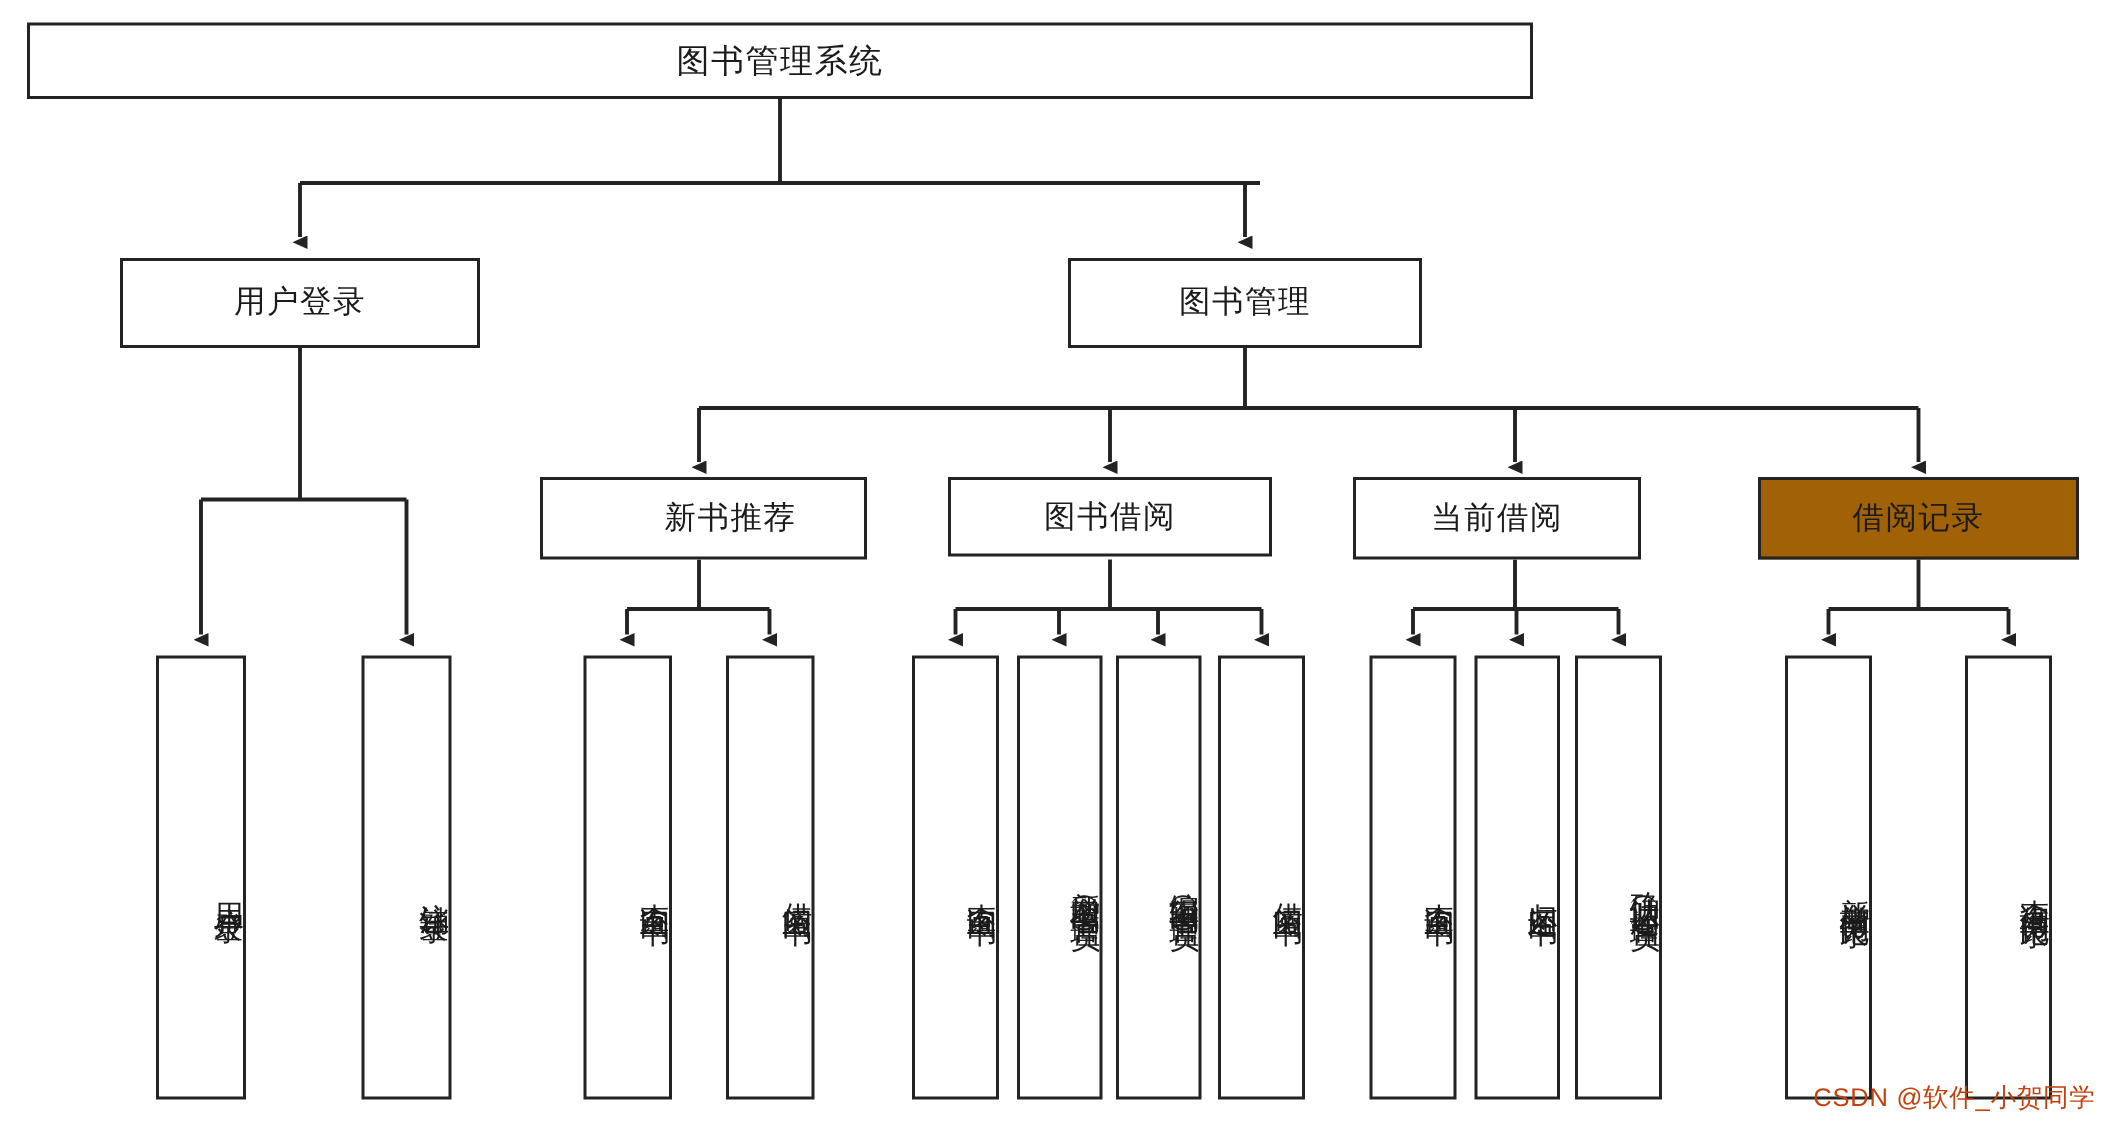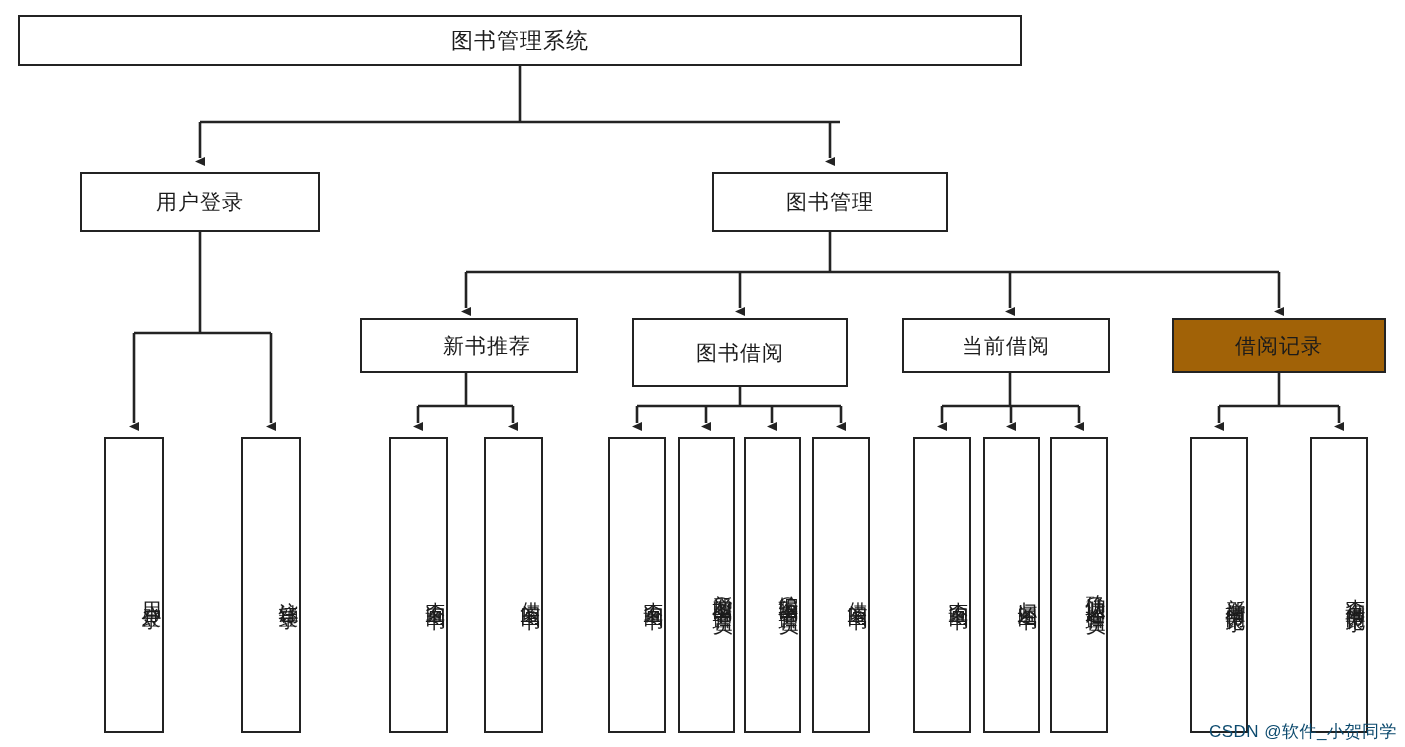--- a/index.html
+++ b/index.html
@@ -123,33 +123,33 @@
       <path d="M 1339,406 L 1339,423" marker-end="url(#arrowhead)"></path>
     </g>
   </svg>
 
   <div class="node node-root" style="left: 18px; top: 15px; width: 1004px; height: 51px; border-color: rgb(35, 35, 35); background: rgb(255, 255, 255); color: rgb(27, 27, 27);">图书管理系统</div>
 
   <div class="node node-h" style="left: 80px; top: 172px; width: 240px; height: 60px; border-color: rgb(35, 35, 35); background: rgb(255, 255, 255); color: rgb(27, 27, 27);">用户登录</div>
   <div class="node node-h" style="left: 712px; top: 172px; width: 236px; height: 60px; border-color: rgb(35, 35, 35); background: rgb(255, 255, 255); color: rgb(27, 27, 27); text-align: center;">图书管理</div>
 
   <div class="node node-h" style="left: 360px; top: 318px; width: 218px; height: 55px; border-color: rgb(35, 35, 35); background: rgb(255, 255, 255); color: rgb(27, 27, 27); padding-left: 36px;">新书推荐</div>
-  <div class="node node-h" style="left: 632px; top: 318px; width: 216px; height: 69px; border-color: rgb(35, 35, 35); background: rgb(255, 255, 255); color: rgb(27, 27, 27);">图书借阅</div>
-  <div class="node node-h" style="left: 902px; top: 318px; width: 208px; height: 55px; border-color: rgb(35, 35, 35); background: rgb(255, 255, 255); color: rgb(27, 27, 27);">当前借阅</div>
+  <div class="node node-h" style="left: 632px; top: 318px; width: 216px; height: 53px; border-color: rgb(35, 35, 35); background: rgb(255, 255, 255); color: rgb(27, 27, 27);">图书借阅</div>
+  <div class="node node-h" style="left: 902px; top: 318px; width: 192px; height: 55px; border-color: rgb(35, 35, 35); background: rgb(255, 255, 255); color: rgb(27, 27, 27);">当前借阅</div>
   <div class="node node-h" style="left: 1172px; top: 318px; width: 214px; height: 55px; border-color: rgb(35, 35, 35); background: #a16207; color: rgb(27, 27, 27);">借阅记录</div>
 
   <div class="node node-v" style="left: 104px; top: 437px; width: 60px; height: 296px; border-color: rgb(35, 35, 35); background: rgb(255, 255, 255); color: rgb(27, 27, 27);">用户登录</div>
   <div class="node node-v" style="left: 241px; top: 437px; width: 60px; height: 296px; border-color: rgb(35, 35, 35); background: rgb(255, 255, 255); color: rgb(27, 27, 27);">注销登录</div>
   <div class="node node-v" style="left: 389px; top: 437px; width: 59px; height: 296px; border-color: rgb(35, 35, 35); background: rgb(255, 255, 255); color: rgb(27, 27, 27);">查询图书</div>
   <div class="node node-v" style="left: 484px; top: 437px; width: 59px; height: 296px; border-color: rgb(35, 35, 35); background: rgb(255, 255, 255); color: rgb(27, 27, 27);">借阅图书</div>
   <div class="node node-v" style="left: 608px; top: 437px; width: 58px; height: 296px; border-color: rgb(35, 35, 35); background: rgb(255, 255, 255); color: rgb(27, 27, 27);">查询图书</div>
   <div class="node node-v" style="left: 678px; top: 437px; width: 57px; height: 296px; border-color: rgb(35, 35, 35); background: rgb(255, 255, 255); color: rgb(27, 27, 27);">新增图书（管理员）</div>
   <div class="node node-v" style="left: 744px; top: 437px; width: 57px; height: 296px; border-color: rgb(35, 35, 35); background: rgb(255, 255, 255); color: rgb(27, 27, 27);">编辑图书（管理员）</div>
   <div class="node node-v" style="left: 812px; top: 437px; width: 58px; height: 296px; border-color: rgb(35, 35, 35); background: rgb(255, 255, 255); color: rgb(27, 27, 27);">借阅图书</div>
   <div class="node node-v" style="left: 913px; top: 437px; width: 58px; height: 296px; border-color: rgb(35, 35, 35); background: rgb(255, 255, 255); color: rgb(27, 27, 27);">查询图书</div>
   <div class="node node-v" style="left: 983px; top: 437px; width: 57px; height: 296px; border-color: rgb(35, 35, 35); background: rgb(255, 255, 255); color: rgb(27, 27, 27);">归还图书</div>
   <div class="node node-v" style="left: 1050px; top: 437px; width: 58px; height: 296px; border-color: rgb(35, 35, 35); background: rgb(255, 255, 255); color: rgb(27, 27, 27);">确认归还（管理员）</div>
   <div class="node node-v" style="left: 1190px; top: 437px; width: 58px; height: 296px; border-color: rgb(35, 35, 35); background: rgb(255, 255, 255); color: rgb(27, 27, 27);">新增借阅记录</div>
   <div class="node node-v" style="left: 1310px; top: 437px; width: 58px; height: 296px; border-color: rgb(35, 35, 35); background: rgb(255, 255, 255); color: rgb(27, 27, 27);">查询借阅记录</div>
 
-  <div class="watermark" style="color: #0c4a6e;">CSDN @软件_小贺同学</div>
+  <div class="watermark" style="color: #c2410c;">CSDN @软件_小贺同学</div>
 
 </div>
 
 </body></html>

